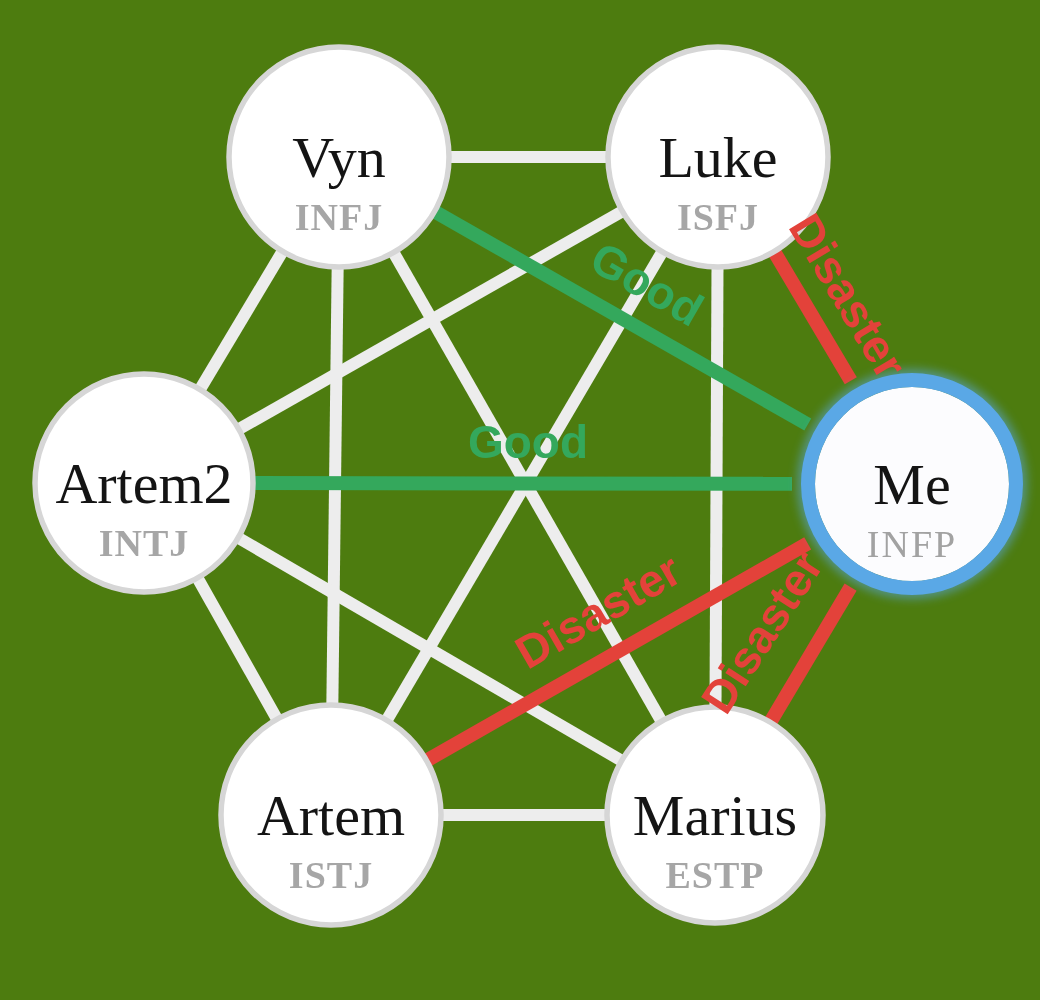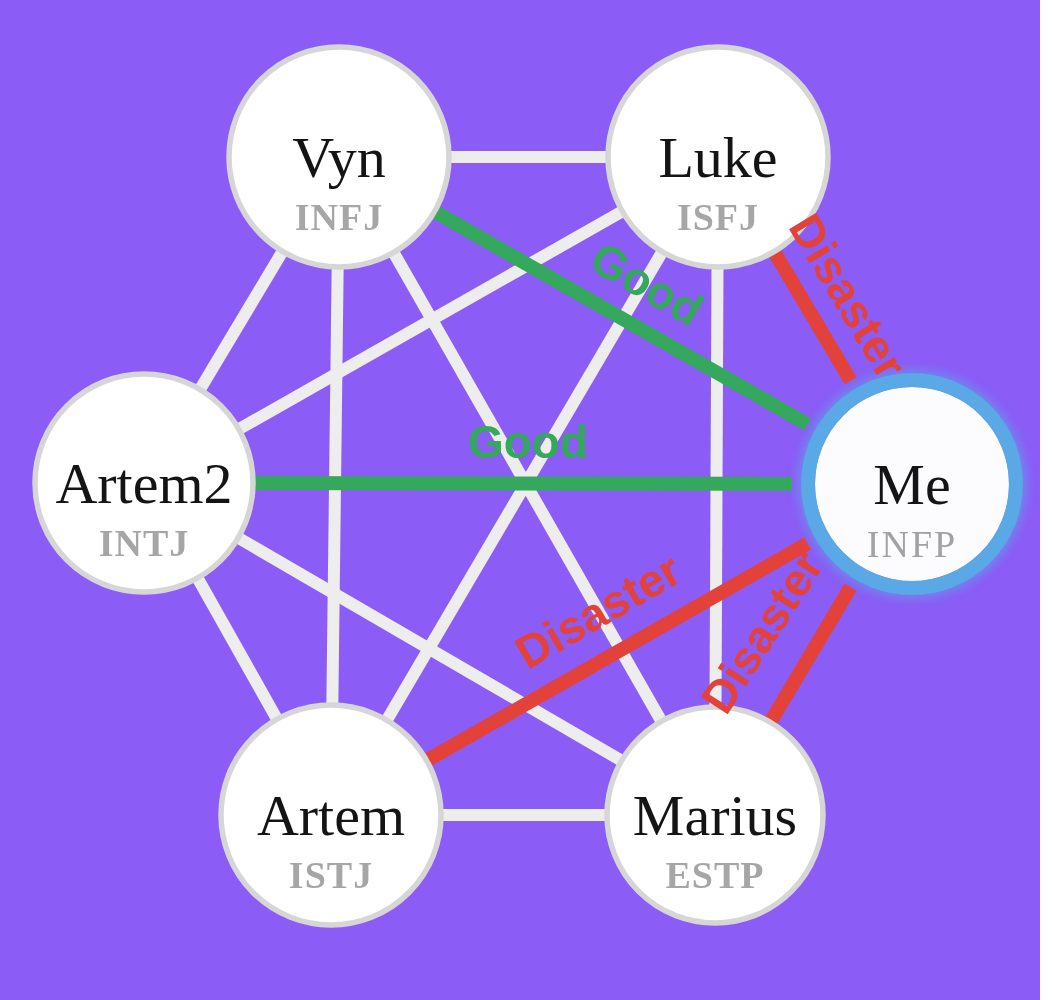--- a/index.html
+++ b/index.html
@@ -1,20 +1,20 @@
 <!DOCTYPE html>
 <html><head>
 <meta charset="utf-8">
 <style>
   html, body { margin: 0; padding: 0; background: #ffffff; }
   .stage {
     position: relative;
     width: 1040px;
     height: 1000px;
-    background: #8b5cf6;
+    background: #4d7c0f;
     overflow: hidden;
   }
   svg { display: block; }
   .node-name {
     font-family: "Liberation Serif", serif;
     font-size: 58px;
     text-anchor: middle;
   }
   .node-mbti {
     font-family: "Liberation Serif", serif;

